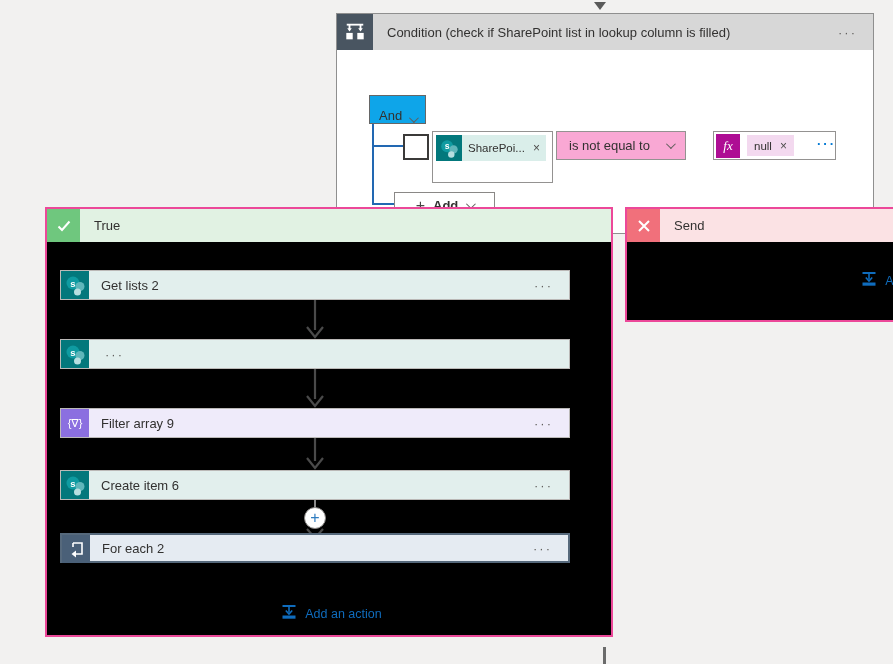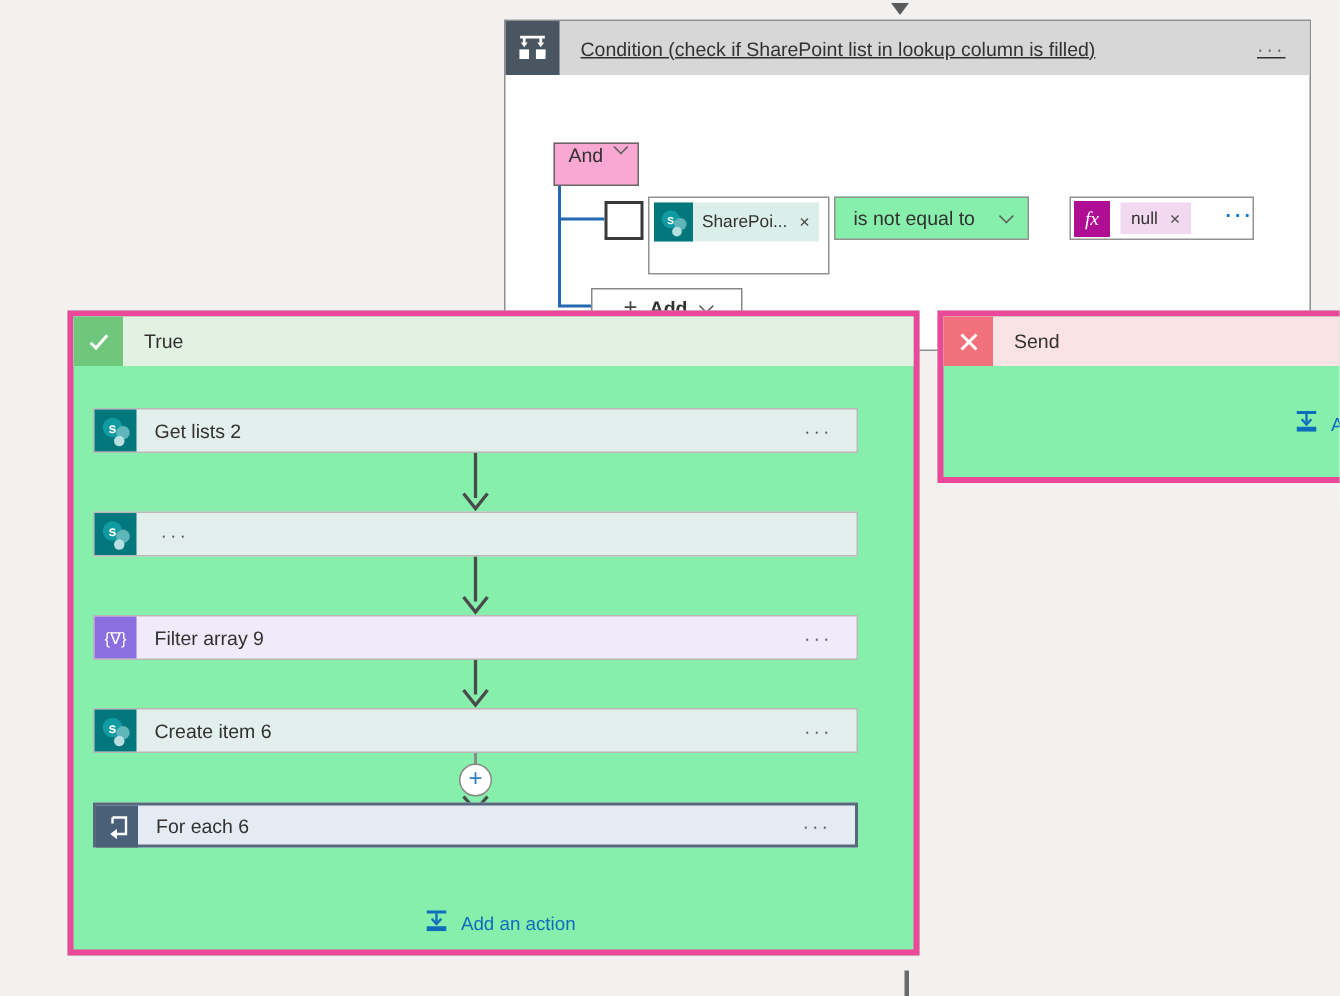--- a/index.html
+++ b/index.html
@@ -7,61 +7,61 @@
   body { font-family:"Liberation Sans", sans-serif; color:#323130; }
   .canvas { position:relative; width:893px; height:664px; background:#f2f1f0; overflow:hidden; }
   .abs { position:absolute; }
 
   
   .in-arrowhead { left:594px; top:2px; width:0; height:0;
     border-left:6px solid transparent; border-right:6px solid transparent; border-top:8px solid #5a5a5a; }
   .out-line { left:603px; top:647px; width:3px; height:17px; background:#6b6b6b; }
 
   
-  .condition-card { left:336px; top:13px; width:538px; height:221px; background:#fff; border:1px solid #8f8f8f;text-decoration:underline; }
+  .condition-card { left:336px; top:13px; width:538px; height:221px; background:#fff; border:1px solid #8f8f8f; }
   .cond-header { display:flex; align-items:center; height:36px; background:#d7d7d7; cursor:pointer; }
   .cond-icon { width:36px; height:36px; background:#495561; flex:none; display:flex; align-items:center; justify-content:center; }
   .cond-title { flex:1; padding-left:14px; font-size:13px; color:#323130; }
   .menu-dots { padding:0 16px; color:#605e5c; font-size:13px; letter-spacing:2px; cursor:pointer; }
   .cond-body { position:relative; width:100%; height:148px; }
 
   .and-box { left:32px; top:45px; width:57px; height:29px; border:1px solid #666;
-    display:flex; align-items:flex-start; justify-content:space-between; padding:0 9px; font-size:13px; background:#f9a8d4; cursor:pointer; }
+    display:flex; align-items:flex-end; justify-content:space-between; padding:0 9px; font-size:13px; background:#0ea5e9; cursor:pointer; }
 
   .tree-v  { left:35px; top:74px; width:2px; height:80px; background:#2268b2; }
   .tree-h1 { left:35px; top:95px; width:31px; height:2px; background:#2268b2; }
   .tree-h2 { left:35px; top:153px; width:23px; height:2px; background:#2268b2; }
 
   .row-checkbox { left:66px; top:84px; width:26px; height:26px; border:2px solid #3b3a39; background:#fff; cursor:pointer; }
 
   .operand-box { left:95px; top:81px; width:121px; height:52px; border:1px solid #949291; background:#fff; padding:3px; cursor:text; }
   .token { display:inline-flex; align-items:center; gap:6px; background:#daeeea; height:26px; padding-right:6px; font-size:11.5px; color:#323130; cursor:pointer; }
   .token .tok-icon { width:26px; height:26px; background:#03787c; display:flex; align-items:center; justify-content:center; flex:none; }
   .tok-x { color:#4f4e4d; font-size:12px; padding-left:2px; cursor:pointer; }
 
-  .op-box { left:219px; top:81px; width:130px; height:29px; border:1px solid #949291; background:#86efac;
+  .op-box { left:219px; top:81px; width:130px; height:29px; border:1px solid #949291; background:#f9a8d4;
     display:flex; align-items:center; justify-content:space-between; padding:0 12px; font-size:13px; cursor:pointer; }
 
   .fx-box { left:356px; top:81px; width:123px; height:29px; border:1px solid #949291; background:#fff;
     display:flex; align-items:center; gap:7px; padding:2px; cursor:text;margin-left:20px; }
   .fx-chip { width:24px; height:24px; background:#ae0d94; color:#fff; display:flex; align-items:center; justify-content:center;
     font-family:"Liberation Serif", serif; font-style:italic; font-size:13px; flex:none; }
   .null-token { display:inline-flex; align-items:center; gap:6px; background:#f3d9ef; height:21px; padding:0 7px; font-size:11.5px; cursor:pointer;justify-content:space-between; }
 
   .row-dots { left:480px; top:86px; color:#0078d4; font-size:13px; letter-spacing:2px; font-weight:bold; cursor:pointer; }
 
   .add-btn { left:57px; top:142px; width:101px; height:27px; border:1px solid #8a8886; background:#fff;
     display:flex; align-items:center; justify-content:center; gap:8px; font-size:13px; font-weight:bold; cursor:pointer; }
   .add-btn .plus-glyph { font-size:16px; font-weight:normal; color:#484644; }
 
   .chev { width:7px; height:7px; border-right:1.5px solid #605e5c; border-bottom:1.5px solid #605e5c;
     transform:rotate(45deg) translateY(-2px); flex:none; }
 
   
-  .branch { background:#86efac; border:4px solid #ec4899; }
+  .branch { background:#000000; border:2px solid #ec4899; }
   .true-branch  { left:45px;  top:207px; width:568px; height:430px; }
   .false-branch { left:625px; top:207px; width:568px; height:115px; }
   .branch-header { display:flex; align-items:center; height:33px; cursor:pointer; }
   .true-branch  .branch-header { background:#e1f2e3; }
   .false-branch .branch-header { background:#fbe2e4; }
   .branch-icon { width:33px; height:33px; flex:none; display:flex; align-items:center; justify-content:center; }
   .true-branch  .branch-icon { background:#6fc77e; }
   .false-branch .branch-icon { background:#f1707b; }
   .branch-label { padding-left:14px; font-size:13px; }
 
@@ -239,21 +239,21 @@
     </svg>
 
     <div class="abs action-card c5 loop-head">
       <span class="action-icon loop-bg">
         <svg width="20" height="20" viewBox="0 0 20 20">
           <path d="M7 4 V8" stroke="#fff" stroke-width="1.6" fill="none"></path>
           <path d="M7 4 H16 V15 H10" stroke="#fff" stroke-width="1.6" fill="none"></path>
           <path d="M10 11.5 L5.5 15 L10 18.5 Z" fill="#fff"></path>
         </svg>
       </span>
-      <span class="action-title">For each 6</span>
+      <span class="action-title">For each 2</span>
       <span class="menu-dots">···</span>
     </div>
 
     <div class="abs add-action-link true-add">
       <span>
         <svg width="18" height="17" viewBox="0 0 18 17">
           <path d="M2.5 2 H15.5" stroke="#0f6cbd" stroke-width="2" fill="none"></path>
           <path d="M9 3 V8.5" stroke="#0f6cbd" stroke-width="1.6" fill="none"></path>
           <path d="M5.8 6.5 L9 10 L12.2 6.5" stroke="#0f6cbd" stroke-width="1.6" fill="none"></path>
           <rect x="2.5" y="11.5" width="13" height="3.2" fill="#0f6cbd"></rect>

